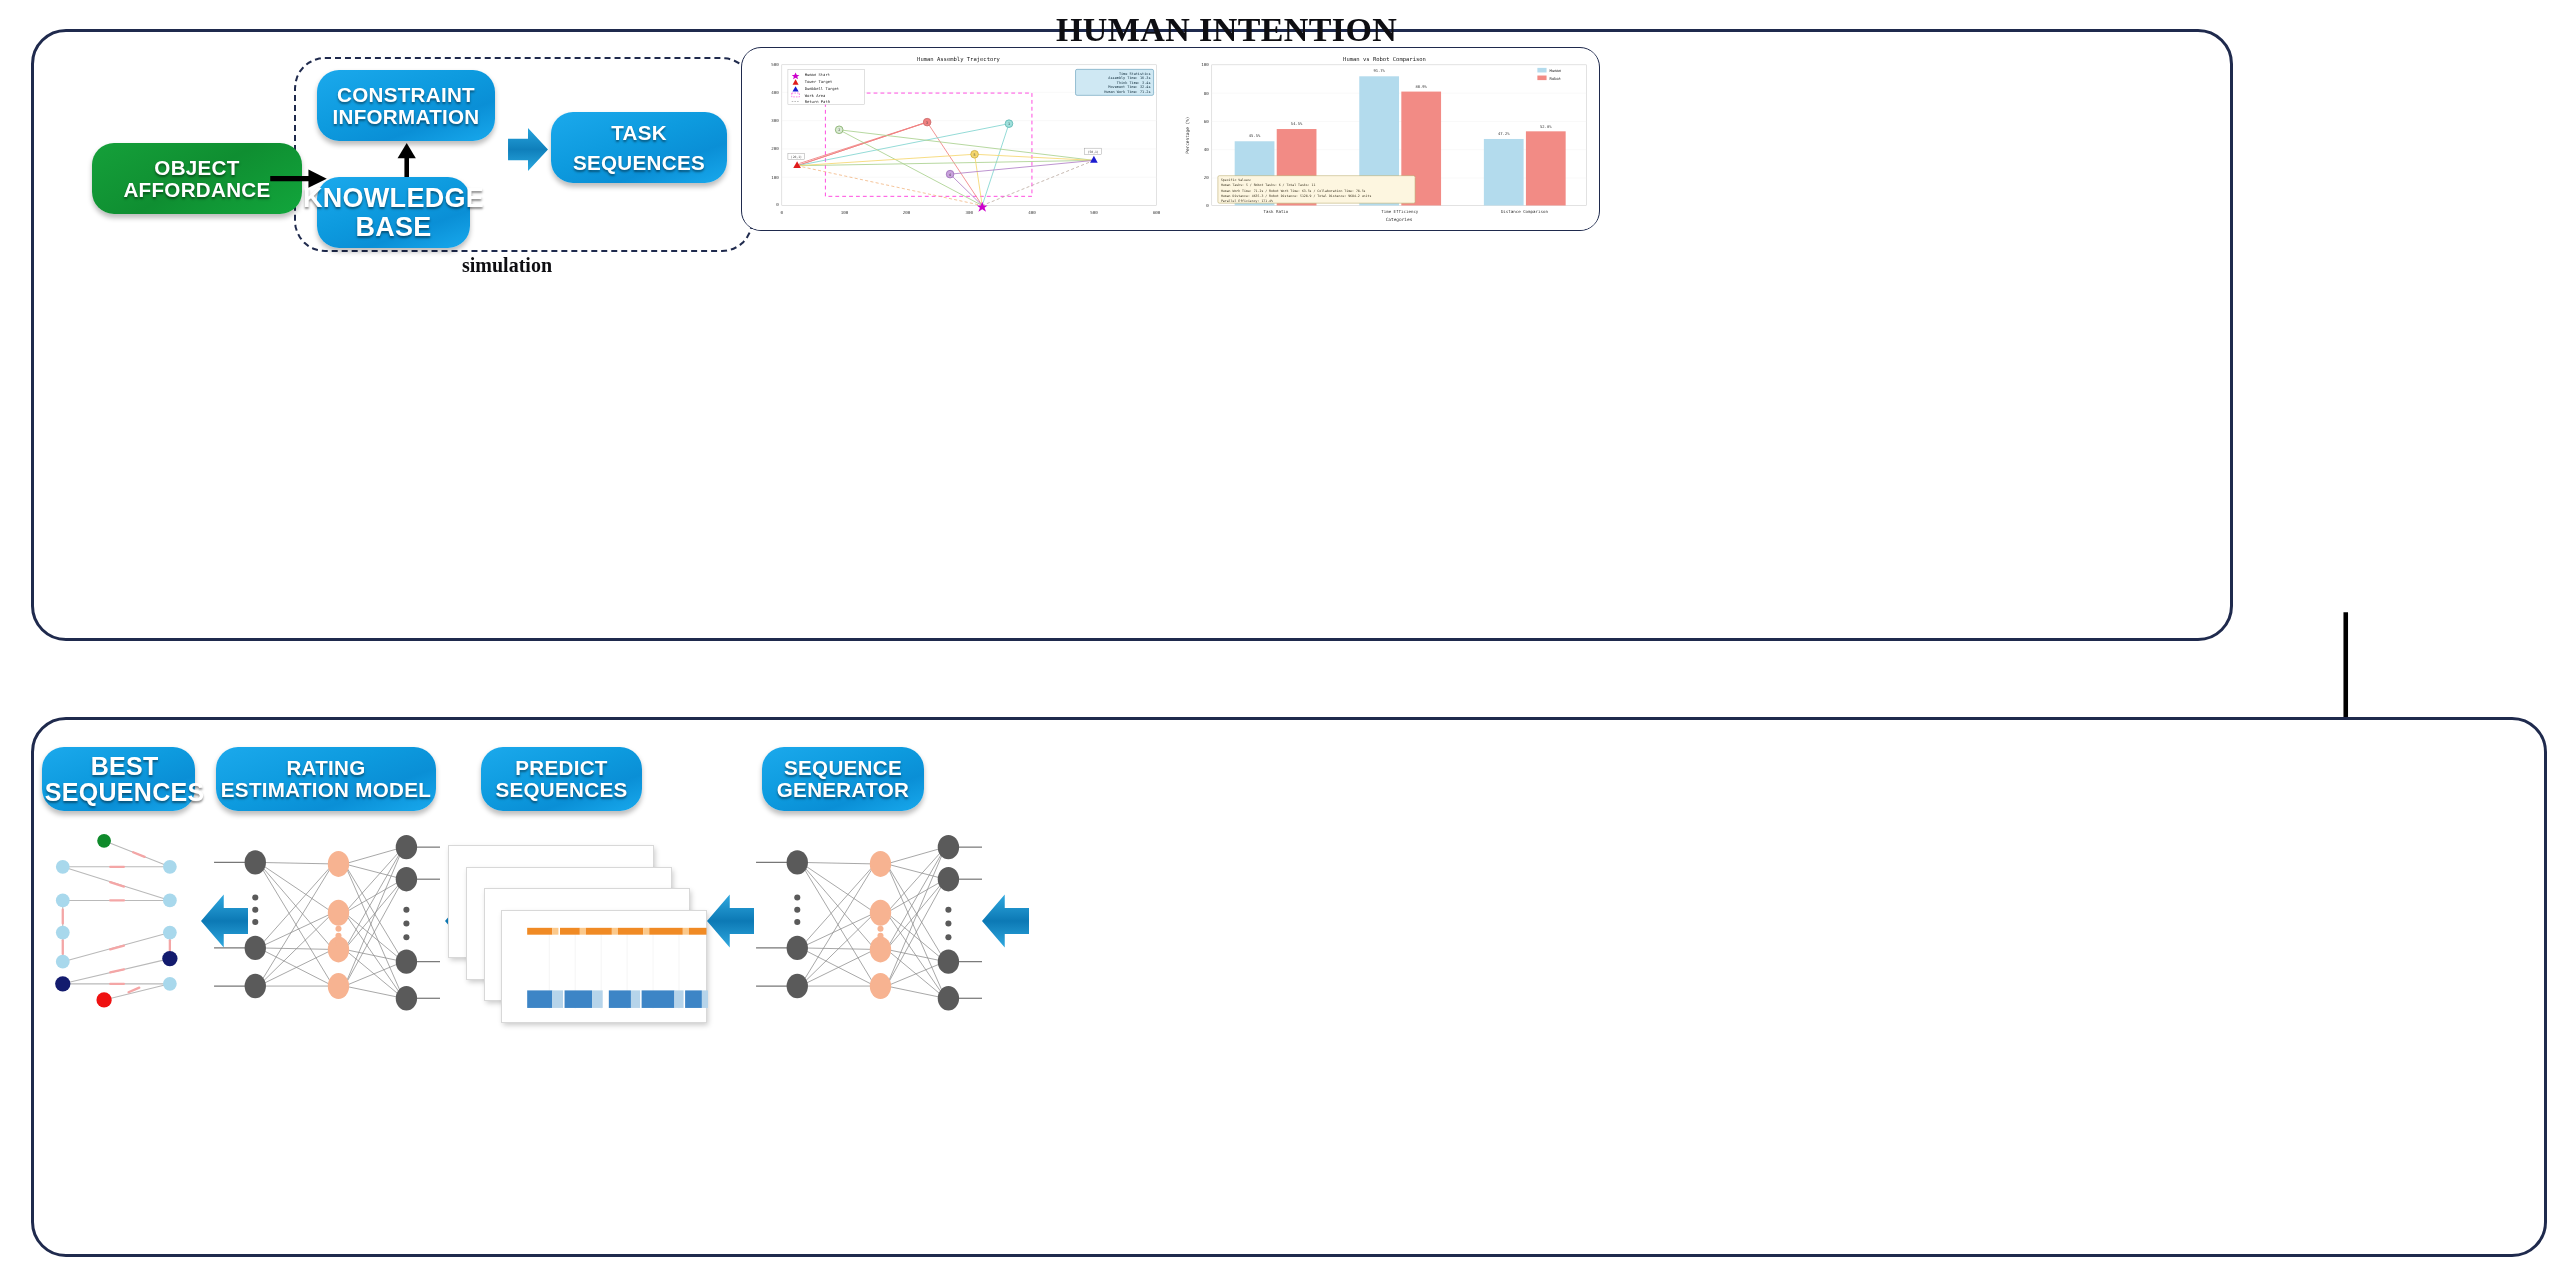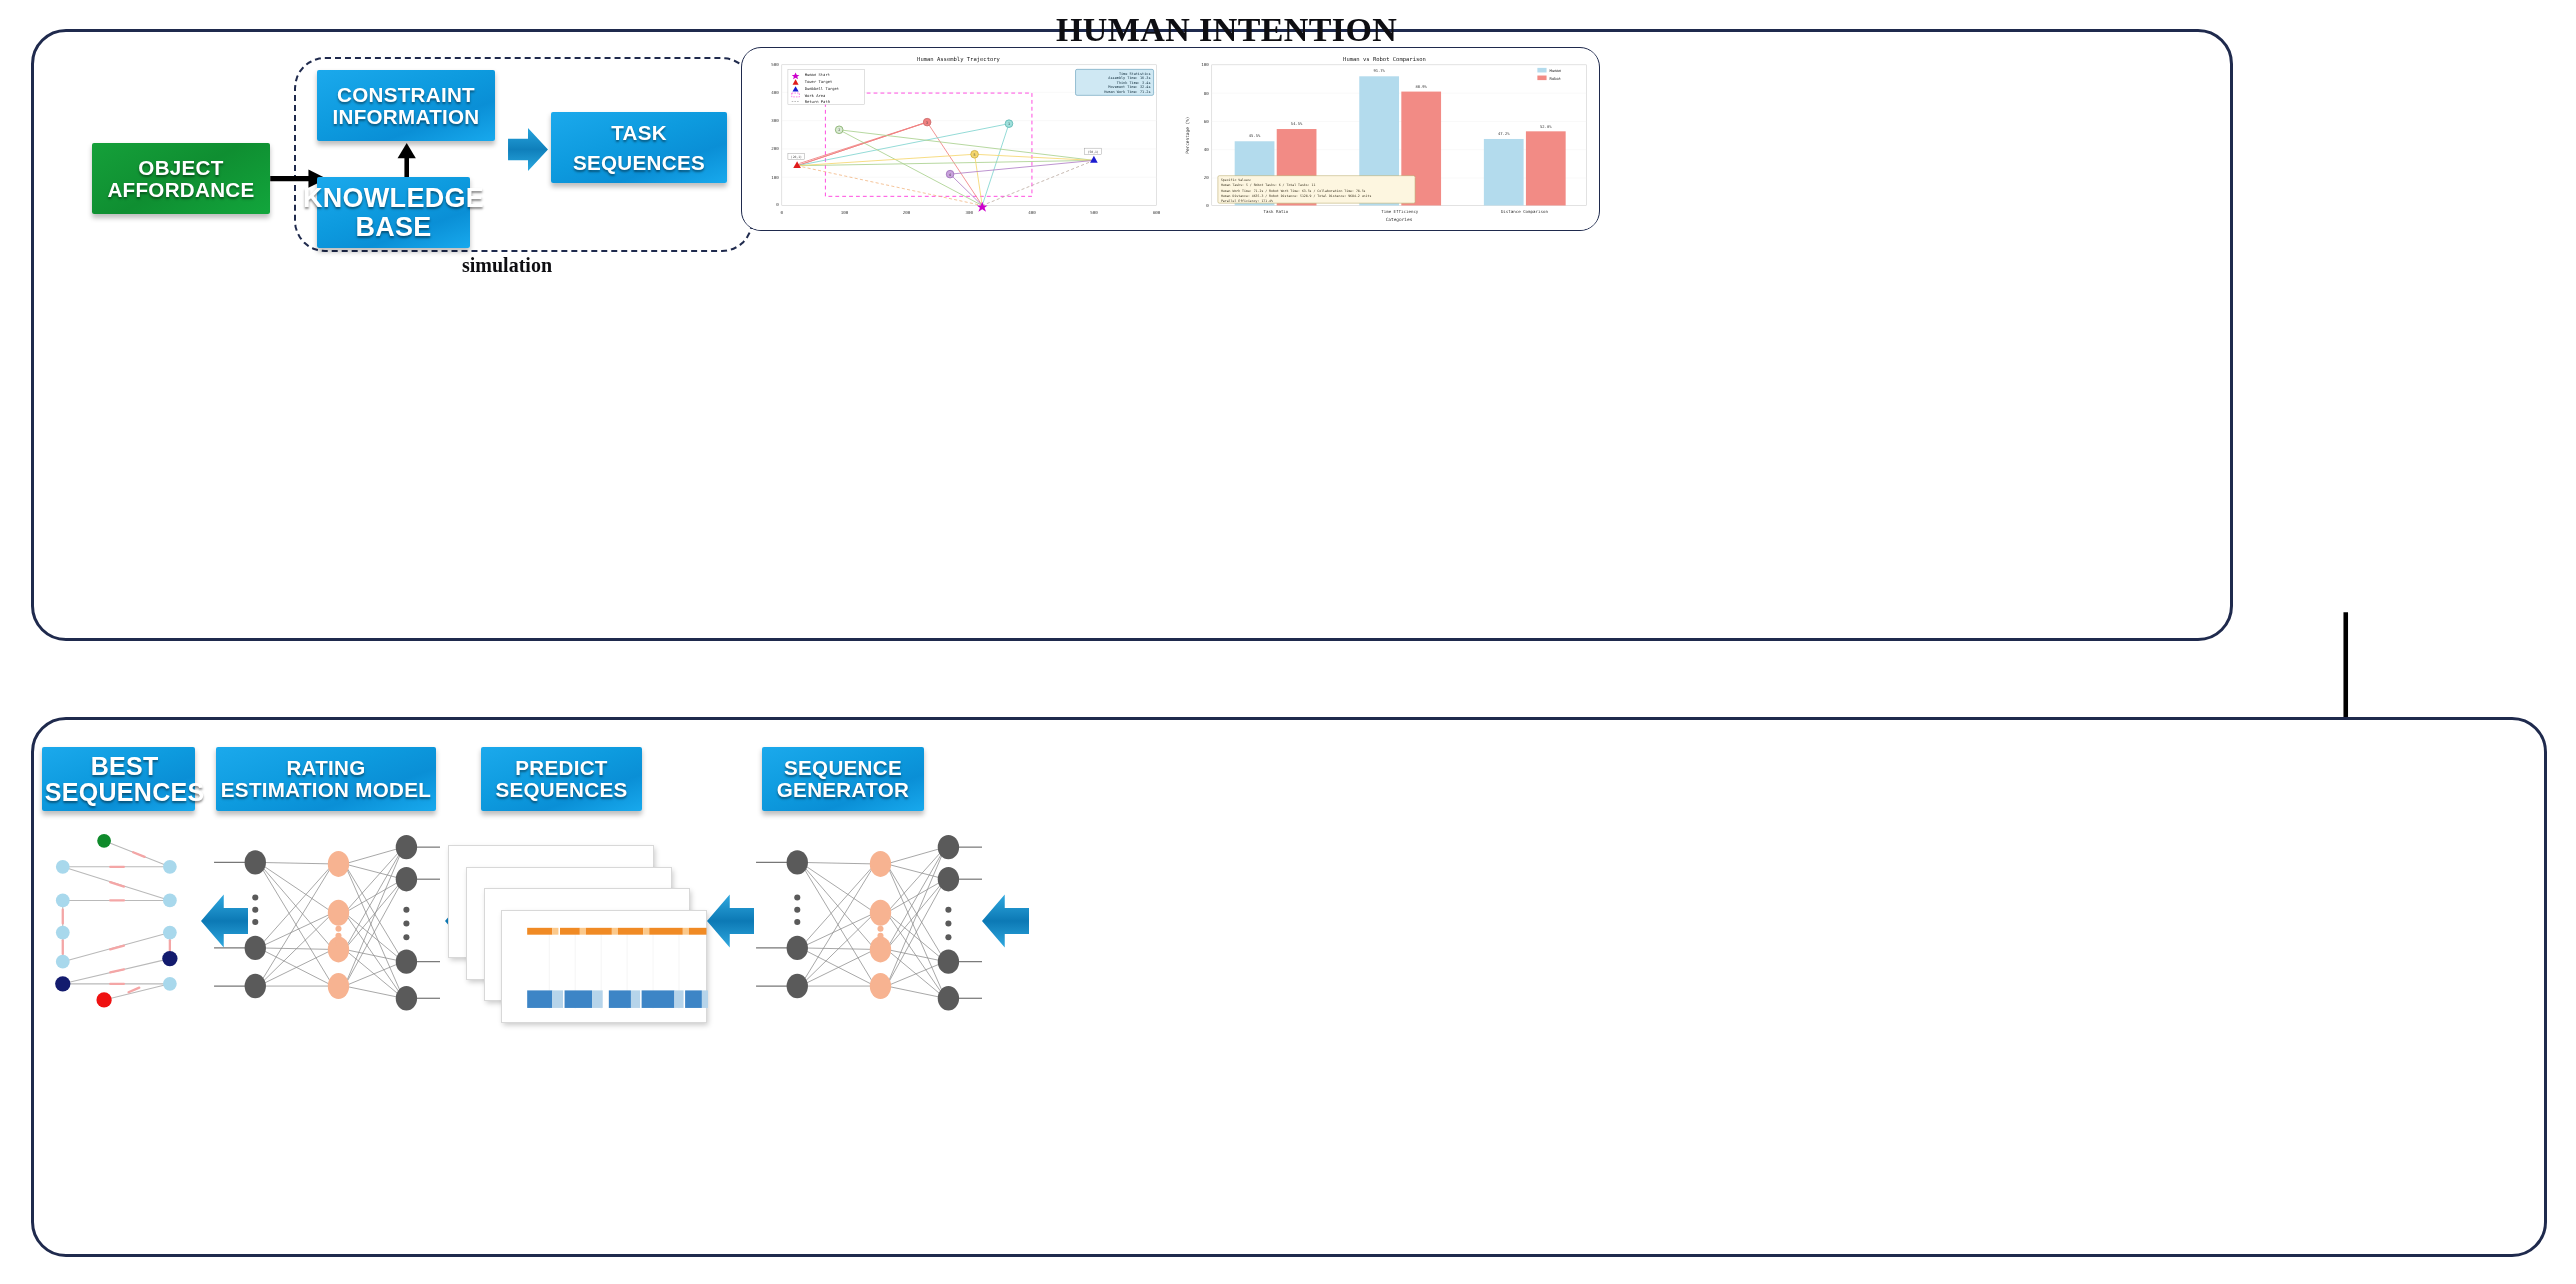--- a/index.html
+++ b/index.html
@@ -4,21 +4,21 @@
 <style>
   html,body{margin:0;padding:0;background:#ffffff;}
   body{width:2576px;height:1285px;position:relative;font-family:"Liberation Sans",sans-serif;overflow:hidden;}
 
   .panel{position:absolute;border:3.1px solid #1f2a4d;border-radius:35px;background:#fff;box-sizing:border-box;}
   #panel-top{left:31px;top:29px;width:2202px;height:612px;}
   #panel-bottom{left:31px;top:717px;width:2516px;height:540px;}
 
   .dashed-group{position:absolute;border:2.3px dashed #1f2a4d;border-radius:31px;box-sizing:border-box;}
 
-  .nodebox{position:absolute;box-sizing:border-box;border-radius:2px;display:flex;align-items:center;
+  .nodebox{position:absolute;box-sizing:border-box;border-radius:22px;display:flex;align-items:center;
     justify-content:center;text-align:center;color:#fff;font-weight:bold;line-height:1.06;
     letter-spacing:0.3px;text-shadow:0 1.5px 2.3px rgba(0,0,0,.45);}
   .blue{background:linear-gradient(160deg,#1ba9ec 0%,#0d9ade 45%,#0a8fd6 70%,#18a9ed 100%);
         box-shadow:0 3.1px 5.4px rgba(0,0,0,.26);}
   .green{background:linear-gradient(150deg,#15a03a 0%,#0f8e31 50%,#12a63c 100%);
         box-shadow:0 3.1px 5.4px rgba(0,0,0,.26);}
   .orange{background:linear-gradient(150deg,#ef8022 0%,#e4731a 50%,#ef8524 100%);
         box-shadow:0 3.1px 5.4px rgba(0,0,0,.26);border-radius:17px;}
 
   .title-serif{position:absolute;font-family:"Liberation Serif",serif;font-weight:bold;color:#0e0e12;}
@@ -31,21 +31,21 @@
   .card{position:absolute;background:#fff;border:0.8px solid #d8d8d8;
         box-shadow:2.3px 3.1px 5.4px rgba(0,0,0,.22);box-sizing:border-box;}
 </style>
 </head>
 <body>
 
 <div class="panel" id="panel-top">
 
   <div class="dashed-group" style="left:260px;top:24.5px;width:459px;height:195px;"></div>
 
-  <div class="nodebox green" style="left:58px;top:111px;width:178px;height:71px;font-size:20.6px;flex-direction:column;">
+  <div class="nodebox green" style="left:58px;top:111px;width:210px;height:71px;font-size:20.6px;flex-direction:column;">
     <span>OBJECT</span>
     <span>AFFORDANCE</span>
   </div>
 
   <svg class="fatarrow" style="left:236px;top:136px;" width="57" height="21.4" viewBox="0 0 74 28">
     <line x1="0" y1="14" x2="52" y2="14" stroke="#000" stroke-width="7"></line>
     <polygon points="50,2 74,14 50,26" fill="#000"></polygon>
   </svg>
 
   <div class="nodebox blue" style="left:283px;top:38px;width:178px;height:71px;font-size:20.6px;flex-direction:column;">

